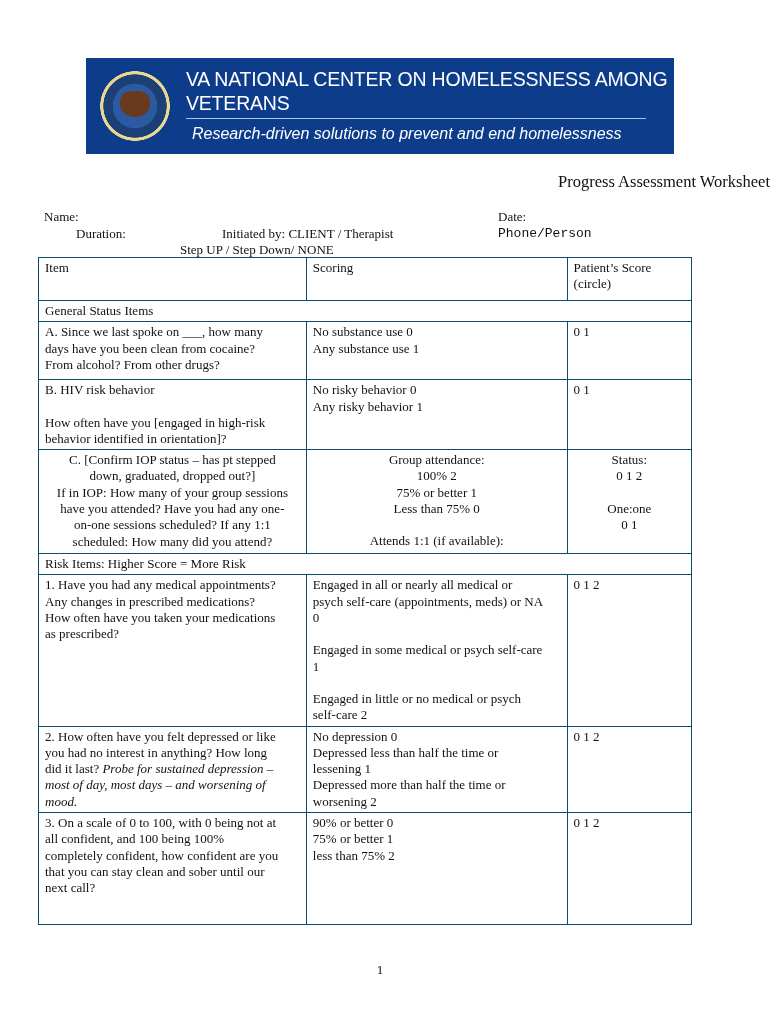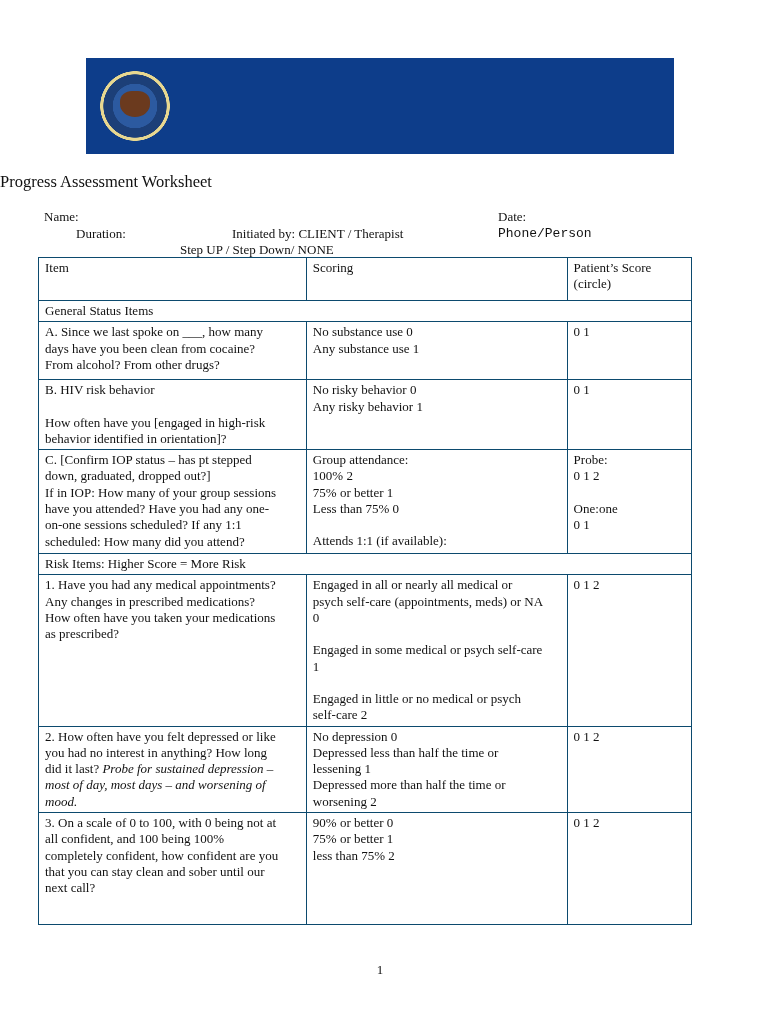--- a/index.html
+++ b/index.html
@@ -12,45 +12,50 @@
             position: relative; flex: 0 0 auto; }
     .seal::after { content: ""; position: absolute; left: 22px; top: 22px; width: 30px; height: 26px;
                    background: #6b3a1e; border-radius: 40% 40% 50% 50%; }
     .banner-text { display: flex; flex-direction: column; }
     .banner-title { font-family: "Liberation Sans", "DejaVu Sans", sans-serif; color: #fff;
                     font-size: 19.5px; letter-spacing: -0.2px; line-height: 24px; }
     .banner-rule { height: 1px; background: #a9c2e6; margin: 3px 0 4px 0; width: 460px; }
     .banner-sub { font-family: "Liberation Sans", "DejaVu Sans", sans-serif; color: #fff;
                   font-style: italic; font-size: 16px; line-height: 22px; padding-left: 6px; }
 
-    .title { position: absolute; left: 0; width: 770px; top: 172px; text-align: left; font-size: 16.5px; }
+    .title { position: absolute; left: 0; width: 770px; top: 172px; text-align: right; font-size: 16.5px; }
     .meta { position: absolute; font-size: 13px; line-height: 16px; }
 
     table.ws { position: absolute; left: 38px; top: 257px; width: 654px; border-collapse: collapse; font-size: 13px; }
     table.ws td { border: 1px solid #0c4a6e; vertical-align: top; padding: 2px 6px 2px 6px; line-height: 16.3px; }
     .c1 { width: 254px; }
     .c2 { width: 247px; }
     .c3 { width: 111px; }
     .section td { padding-top: 4px; padding-bottom: 6px; }
     .it { font-style: italic; }
     .gap { display: block; height: 16px; }
     .page-num { position: absolute; left: 0; width: 760px; top: 962px; text-align: center; font-size: 13px; }
   </style>
 </head>
 <body>
 
 <div class="banner">
   <div class="seal"></div>
+  <div class="banner-text">
+    <div class="banner-title">VA NATIONAL CENTER ON HOMELESSNESS AMONG VETERANS</div>
+    <div class="banner-rule"></div>
+    <div class="banner-sub">Research-driven solutions to prevent and end homelessness</div>
+  </div>
 </div>
 
 <div class="title">Progress Assessment Worksheet</div>
 
 <div class="meta" style="left:44px; top:209px;">Name:</div>
 <div class="meta" style="left:44px; top:226px;margin-left:32px;">Duration:</div>
-<div class="meta" style="left:232px; top:226px;">Initiated by:  CLIENT / Therapist</div>
+<div class="meta" style="left:222px; top:226px;">Initiated by:  CLIENT / Therapist</div>
 <div class="meta" style="left:180px; top:242px;">Step UP / Step Down/ NONE</div>
 <div class="meta" style="left:498px; top:209px;">Date:</div>
 <div class="meta" style="left:498px; top:226px;font-family:Liberation Mono, monospace;">Phone/Person</div>
 
 <table class="ws">
   <tbody>
       <tr style="height:43px;">
     <td class="c1">Item</td>
     <td class="c2">Scoring</td>
     <td class="c3">
@@ -83,39 +88,39 @@
       <span>How often have you [engaged in high-risk</span><br>
       <span>behavior identified in orientation]?</span>
     </td>
     <td>
       <span>No risky behavior 0</span><br>
       <span>Any risky behavior 1</span>
     </td>
     <td>0 1</td>
   </tr>
 
-  <tr style="height:104px;">
+  <tr style="height:104px;text-align:center;">
     <td>
       <span>C. [Confirm IOP status – has pt stepped</span><br>
       <span>down, graduated, dropped out?]</span><br>
       <span>If in IOP: How many of your group sessions</span><br>
       <span>have you attended?  Have you had any one-</span><br>
       <span>on-one sessions scheduled?  If any 1:1</span><br>
       <span>scheduled: How many did you attend?</span>
     </td>
     <td>
       <span>Group attendance:</span><br>
       <span>100% 2</span><br>
       <span>75% or better 1</span><br>
       <span>Less than 75% 0</span><br>
       <span class="gap"></span>
       <span>Attends 1:1 (if available):</span>
     </td>
     <td>
-      <span>Probe:</span><br>
+      <span>Status:</span><br>
       <span>0 1 2</span><br>
       <span class="gap"></span>
       <span>One:one</span><br>
       <span>0 1</span>
     </td>
   </tr>
 
   <tr>
     <td colspan="3">Risk Items: Higher Score = More Risk</td>
   </tr>

